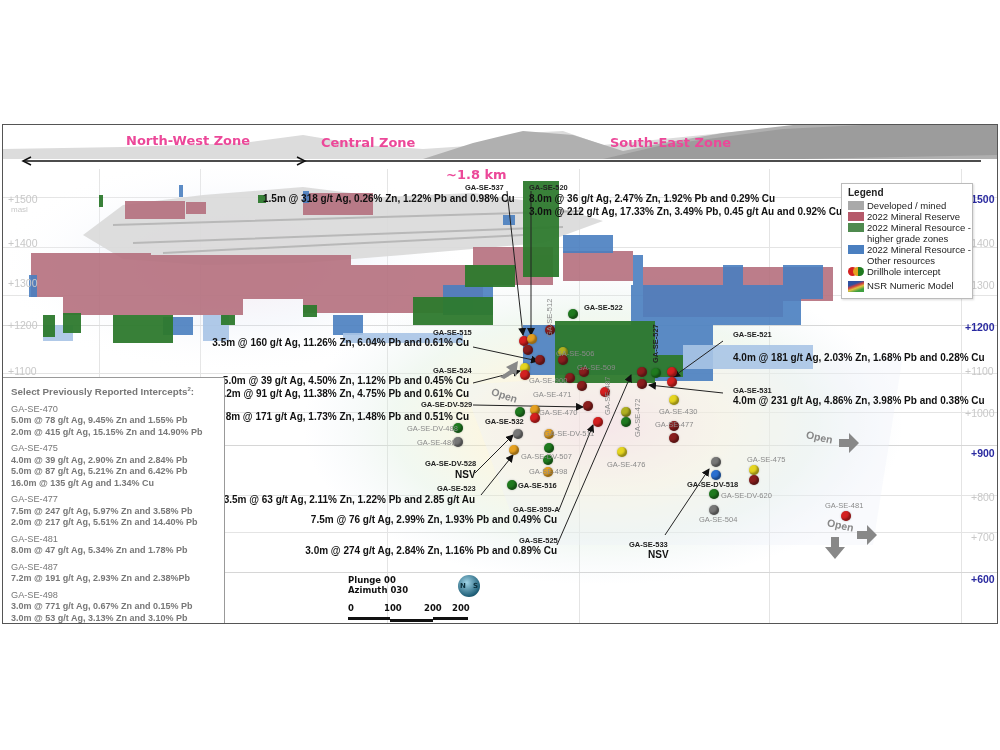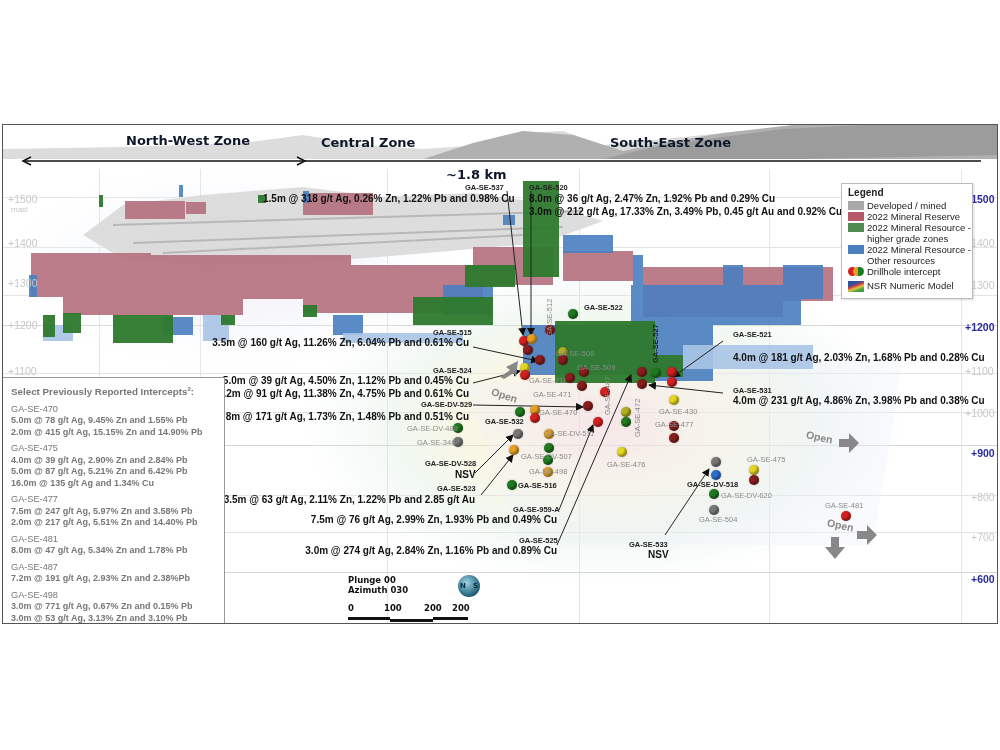--- a/index.html
+++ b/index.html
@@ -1,21 +1,21 @@
 <!DOCTYPE html>
 <html><head>
 <meta charset="utf-8">
 <style>
   html,body{margin:0;padding:0;background:#fff;}
   body{width:1000px;height:750px;position:relative;overflow:hidden;font-family:"Liberation Sans",sans-serif;}
   #frame{position:absolute;left:2px;top:124px;width:996px;height:500px;border:1.5px solid #555;box-sizing:border-box;background:#fff;overflow:hidden;}
   .gridv{position:absolute;top:0;bottom:0;width:1px;background:#e4e4e4;}
   .gridh{position:absolute;left:0;right:0;height:1px;background:#e4e4e4;}
   .terrain{position:absolute;left:0;top:0;width:996px;height:44px;}
-  .zone{position:absolute;font-family:"DejaVu Sans",sans-serif;font-weight:bold;font-size:13px;color:#0f172a;}
+  .zone{position:absolute;font-family:"DejaVu Sans",sans-serif;font-weight:bold;font-size:13px;color:#ec4899;}
   .elev{position:absolute;font-size:10.5px;}
   .elev.l{color:#c8c8c8;}
   .elev.r{color:#c8c8c8;}
   .elev.r.major{color:#2a2aa0;font-weight:bold;}
   .hole-label{position:absolute;font-size:7.5px;font-weight:bold;color:#222;white-space:nowrap;}
   .hole-label.grey{color:#8a8a8a;font-weight:normal;}
   .hole-label.vert{transform:rotate(-90deg);transform-origin:left top;}
   .intercept{position:absolute;font-size:10px;font-weight:bold;color:#111;white-space:nowrap;line-height:13px;}
   .intercept.right{}
   .dot{position:absolute;width:10px;height:10px;border-radius:50%;box-shadow:inset -2px -2px 2px rgba(0,0,0,0.35),0 0 2px rgba(0,0,0,0.3);}
@@ -271,23 +271,23 @@
 
   <div class="hole-label" style="left:730px;top:261px">GA-SE-531</div>
   <div class="intercept" style="left:730px;top:269px">4.0m @ 231 g/t Ag, 4.86% Zn, 3.98% Pb and 0.38% Cu</div>
 
   <div class="hole-label" style="left:684px;top:355px">GA-SE-DV-518</div>
 
   <div class="hole-label" style="left:626px;top:415px">GA-SE-533</div>
   <div class="intercept" style="left:645px;top:423px">NSV</div>
 
   <div class="hole-label grey" style="left:404px;top:299px">GA-SE-DV-488</div>
-  <div class="hole-label grey" style="left:414px;top:313px">GA-SE-346</div>
+  <div class="hole-label grey" style="left:414px;top:313px">GA-SE-486</div>
   <div class="hole-label grey" style="left:536px;top:283px">GA-SE-470</div>
-  <div class="hole-label grey" style="left:526px;top:251px">GA-SE-211</div>
+  <div class="hole-label grey" style="left:526px;top:251px">GA-SE-900</div>
   <div class="hole-label grey" style="left:530px;top:265px">GA-SE-471</div>
   <div class="hole-label grey" style="left:553px;top:224px">GA-SE-506</div>
   <div class="hole-label grey" style="left:574px;top:238px">GA-SE-509</div>
   <div class="hole-label grey vert" style="left:542px;top:212px">GA-SE-512</div>
   <div class="hole-label grey vert" style="left:600px;top:290px">GA-SE-487</div>
   <div class="hole-label grey vert" style="left:630px;top:312px">GA-SE-472</div>
   <div class="hole-label vert" style="left:648px;top:238px">GA-SE-527</div>
   <div class="hole-label grey" style="left:656px;top:282px">GA-SE-430</div>
   <div class="hole-label grey" style="left:652px;top:295px">GA-SE-477</div>
   <div class="hole-label grey" style="left:604px;top:335px">GA-SE-476</div>

